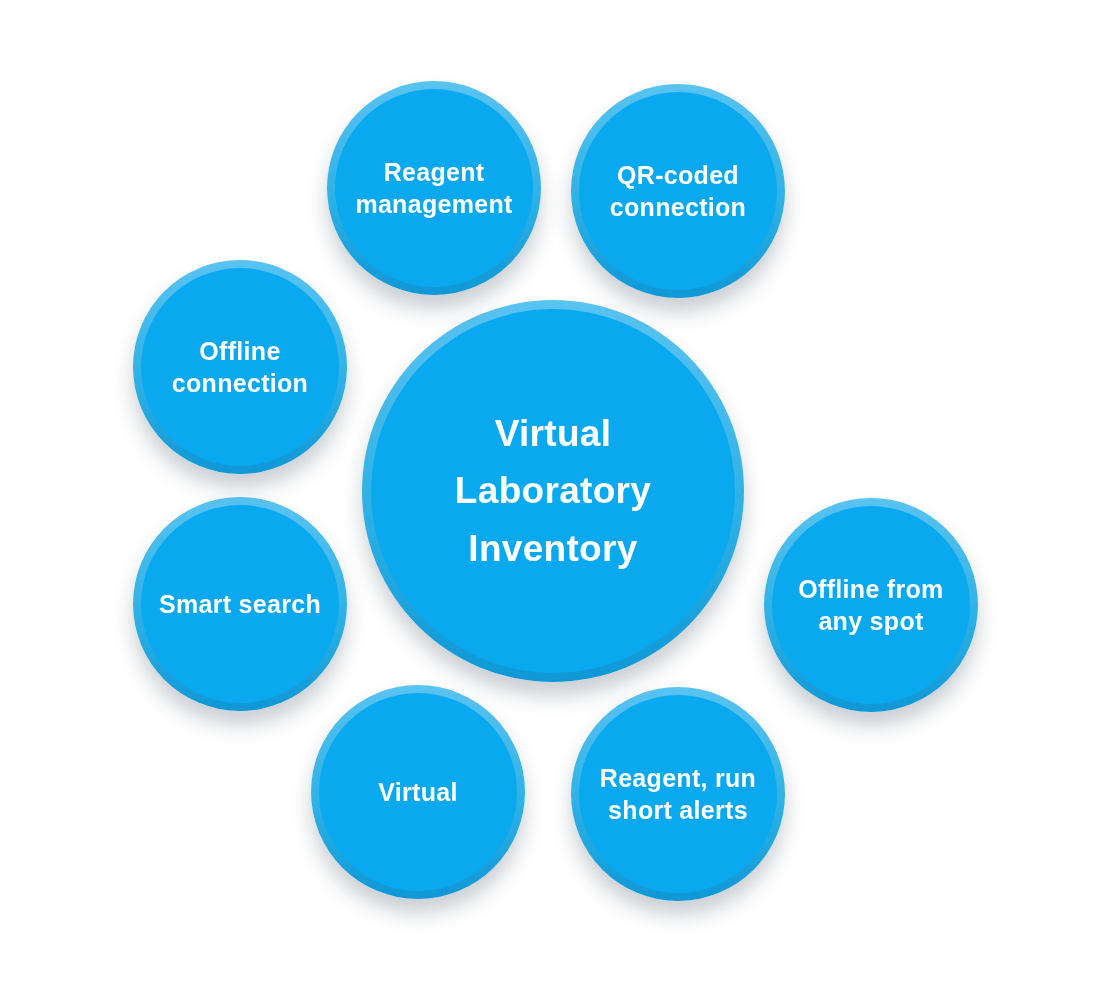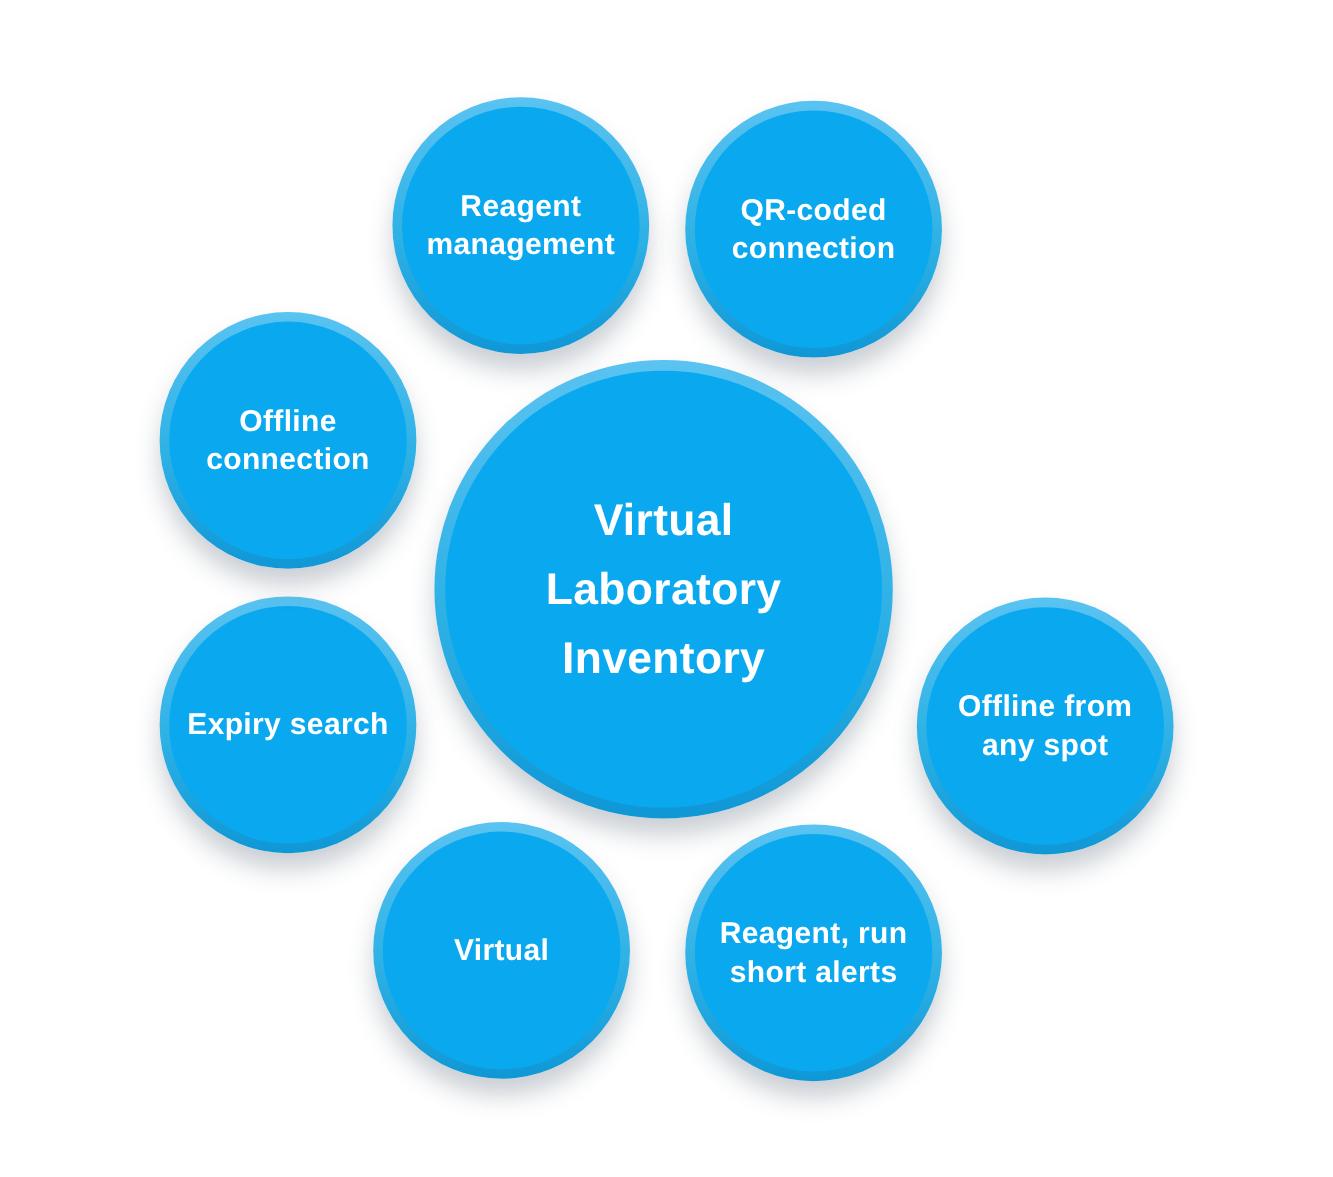--- a/index.html
+++ b/index.html
@@ -101,21 +101,21 @@
   </div>
 
   <div class="bubble sat pos-security">
     <div class="fill">
       <span class="label">Virtual</span>
     </div>
   </div>
 
   <div class="bubble sat pos-smart">
     <div class="fill">
-      <span class="label">Expiry search</span>
+      <span class="label">Smart search</span>
     </div>
   </div>
 
   <div class="bubble sat pos-offline">
     <div class="fill">
       <span class="label">Offline
 connection</span>
     </div>
   </div>
 

